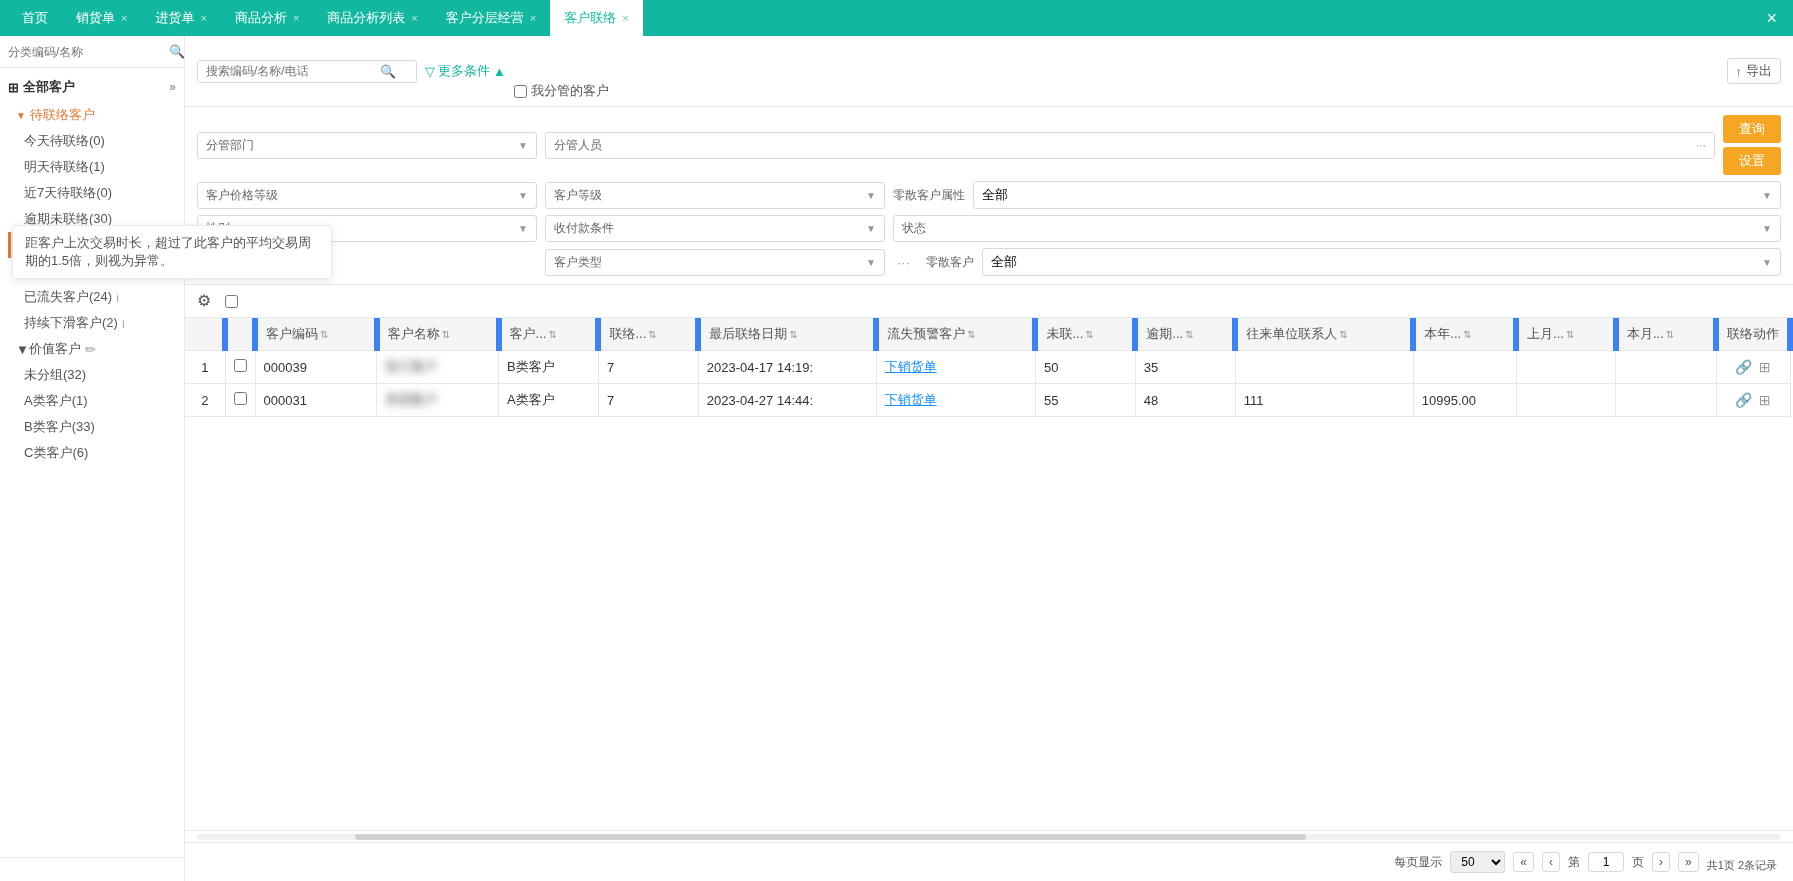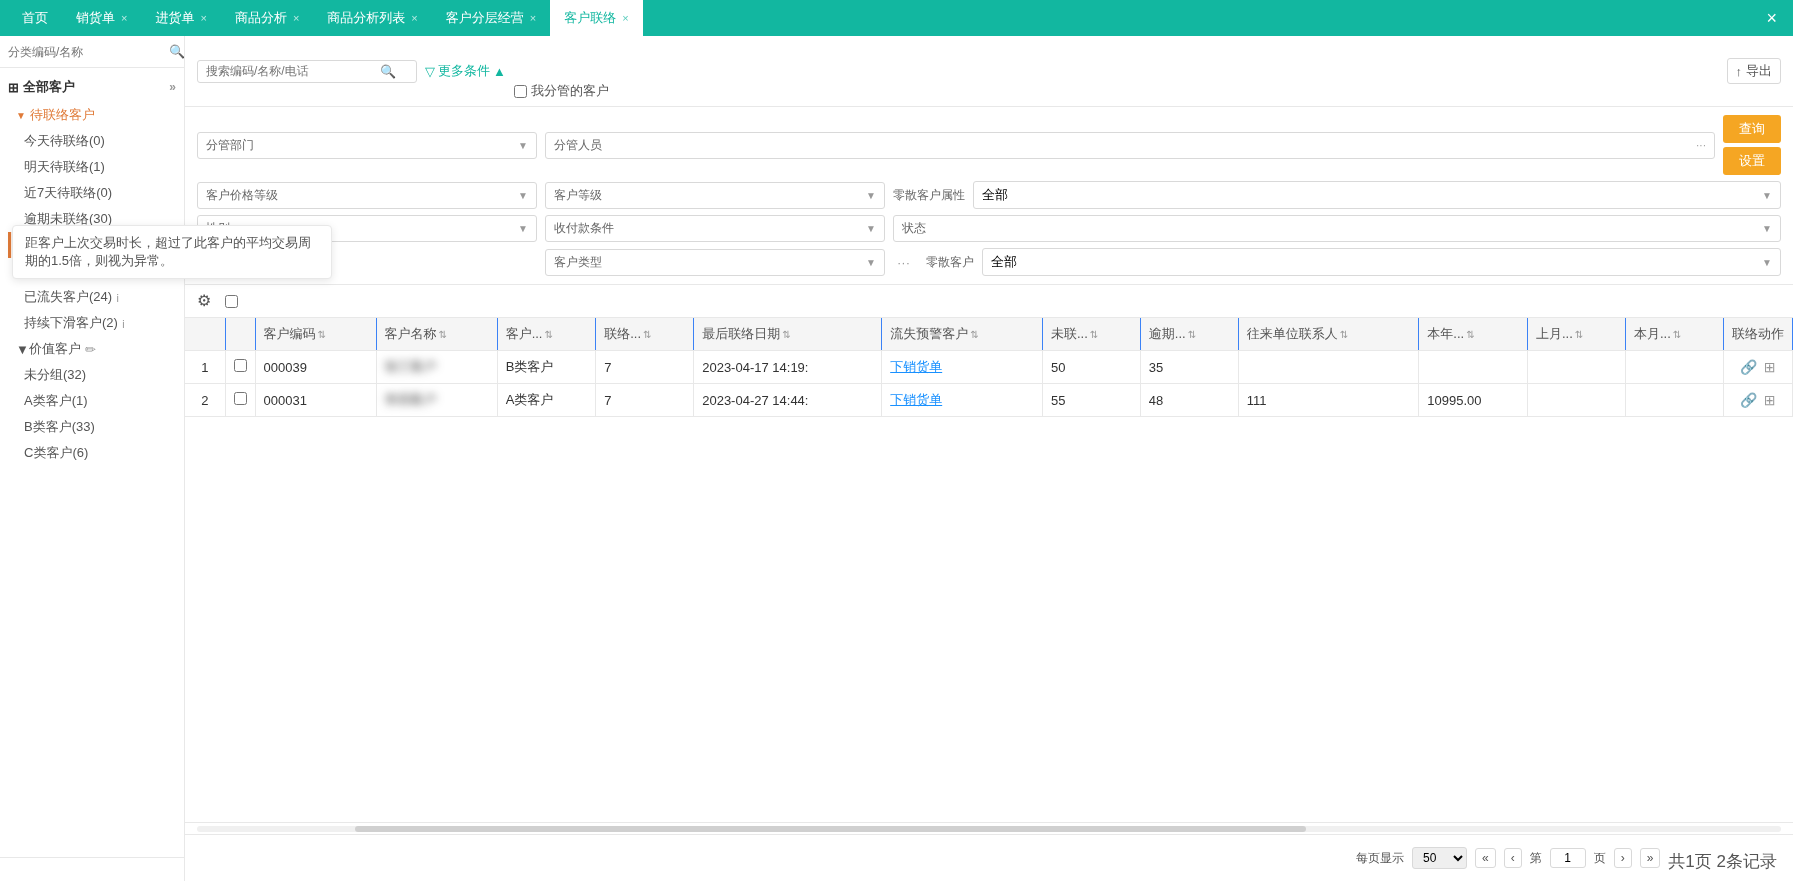--- a/index.html
+++ b/index.html
@@ -314,21 +314,21 @@
       overflow-x: auto;
       overflow-y: auto;
     }
     table {
       width: 100%;
       border-collapse: collapse;
     }
     th {
       background: #f5f5f5;
       border-bottom: 1px solid #e8e8e8;
-      border-right: 1px solid #3b82f6;
+      border-right: 6px solid #3b82f6;
       padding: 7px 8px;
       text-align: left;
       font-weight: normal;
       color: #555;
       font-size: 12px;
       white-space: nowrap;
     }
     td {
       border-bottom: 1px solid #e8e8e8;
       border-right: 1px solid #e8e8e8;
@@ -398,21 +398,21 @@
       color: #555;
     }
     .page-input {
       border: 1px solid #d9d9d9;
       border-radius: 3px;
       width: 36px;
       text-align: center;
       padding: 2px 4px;
       font-size: 12px;
     }
-    .page-total { color: #555; font-size: 17px; margin-top: 7px; }
+    .page-total { color: #555; font-size: 11px; margin-top: 7px; }
 
     
     .tooltip-box {
       position: absolute;
       top: 225px;
       left: 12px;
       background: white;
       border: 1px solid #e8e8e8;
       border-radius: 4px;
       padding: 8px 12px;

